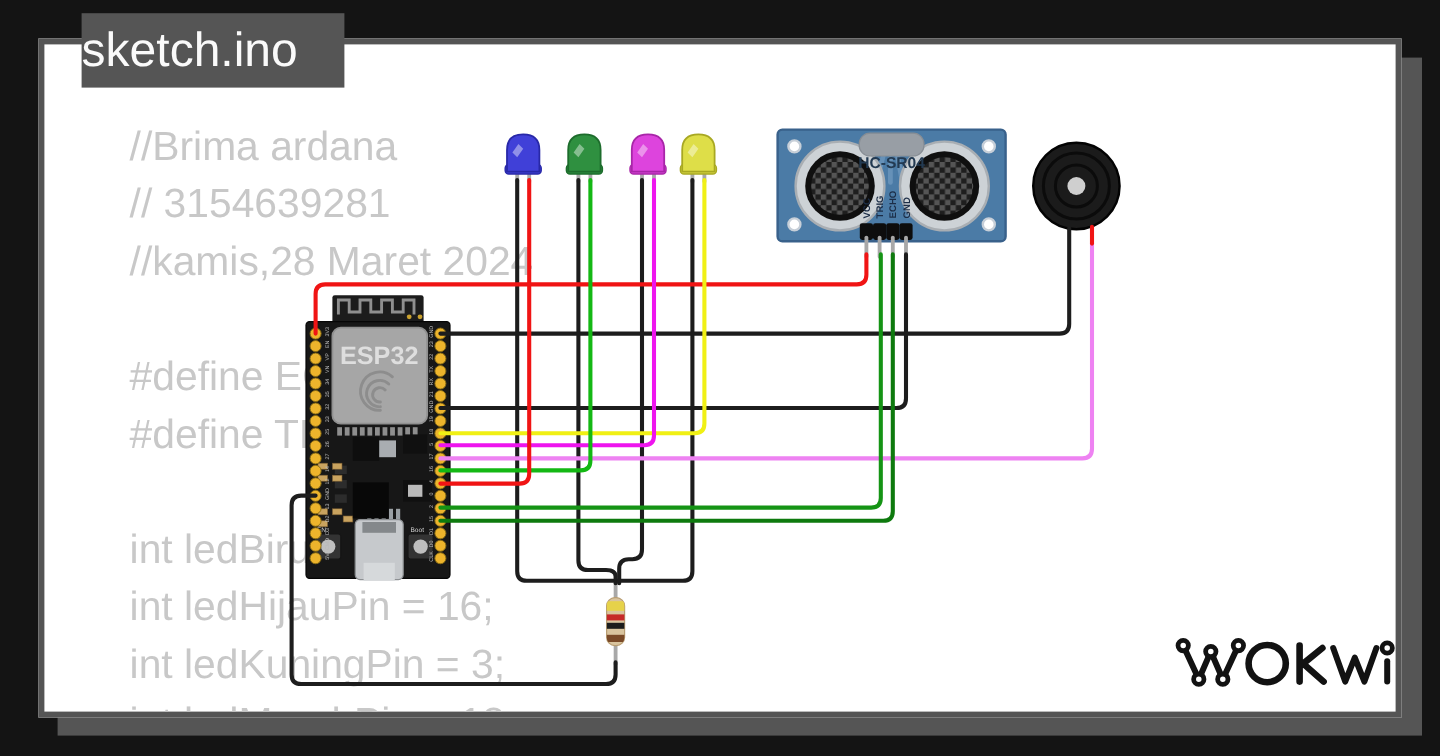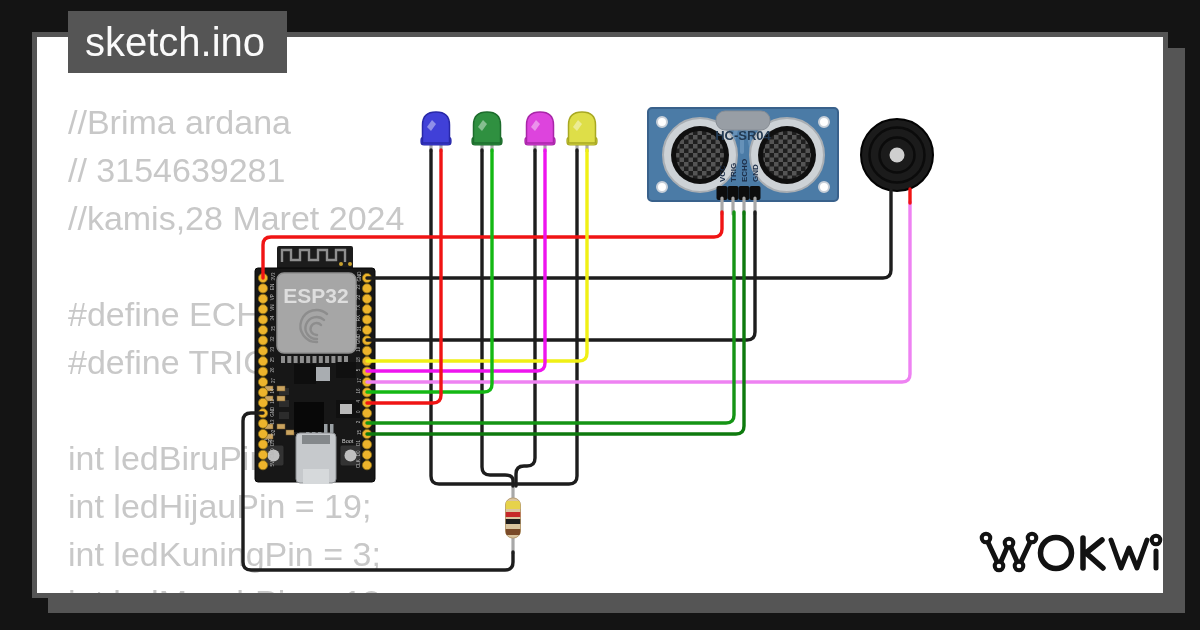--- a/index.html
+++ b/index.html
@@ -2,42 +2,42 @@
 <html><head>
 <meta charset="utf-8">
 <style>
   html,body{margin:0;padding:0;width:1200px;height:630px;background:#141414;overflow:hidden;
     font-family:"Liberation Sans",sans-serif;}
   .stage{position:relative;width:1200px;height:630px;}
   .shadow{position:absolute;left:48px;top:48px;width:1137px;height:565px;background:#555555;z-index:0;}
   .panel{position:absolute;left:32px;top:32px;width:1126px;height:556px;background:#ffffff;
     border:5px solid #555555;overflow:hidden;z-index:1;}
   .code{position:absolute;left:31px;top:61px;color:#c8c8c8;font-size:34px;line-height:48px;}
-  .code-line{height:48px;white-space:pre;}
+  .code-line{height:48px;white-space:pre;margin-left:40px;}
   .title-box{position:absolute;left:68px;top:11px;width:219px;height:62px;background:#555555;
-    color:#fafafa;font-size:40px;line-height:62px;padding-left:17px;box-sizing:border-box;z-index:5;}
+    color:#fafafa;font-size:40px;line-height:62px;box-sizing:border-box;z-index:5;}
   #circuit{position:absolute;left:0;top:0;width:1200px;height:630px;z-index:3;}
   text{font-family:"Liberation Sans",sans-serif;}
 </style>
 </head>
 <body>
 <div class="stage">
 
 <div class="shadow"></div>
 <div class="panel">
   <div class="code" id="code-block">
         <div class="code-line">//Brima ardana</div>
         <div class="code-line">// 3154639281</div>
         <div class="code-line">//kamis,28 Maret 2024</div>
         <div class="code-line"></div>
         <div class="code-line">#define ECHO</div>
         <div class="code-line">#define TRIG</div>
         <div class="code-line"></div>
         <div class="code-line">int ledBiruPin</div>
-        <div class="code-line">int ledHijauPin = 19;</div>
+        <div class="code-line">int ledHijauPin = 16;</div>
         <div class="code-line">int ledKuningPin = 3;</div>
         <div class="code-line">int ledMerahPin = 18;</div>
       </div>
 </div>
 <div class="title-box">
   <span>sketch.ino</span>
 </div>
 
 <svg id="circuit" viewBox="0 0 1200 630">
   <defs>

